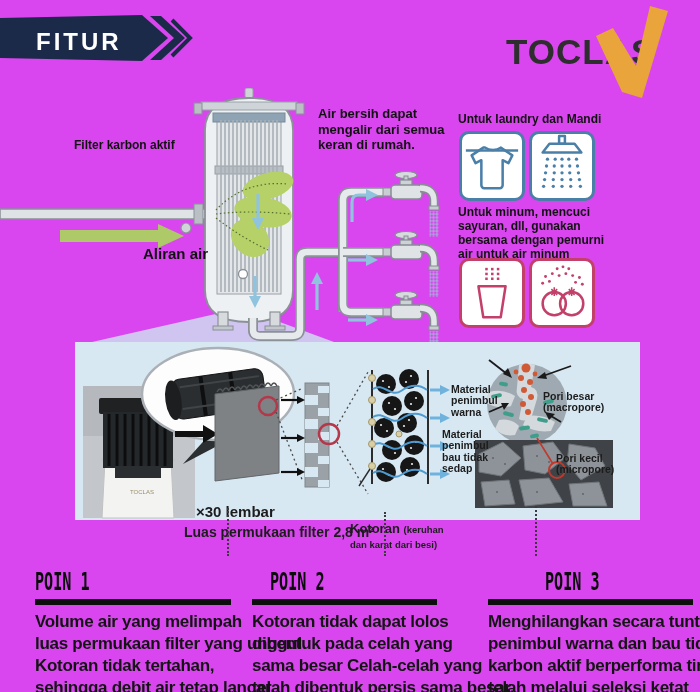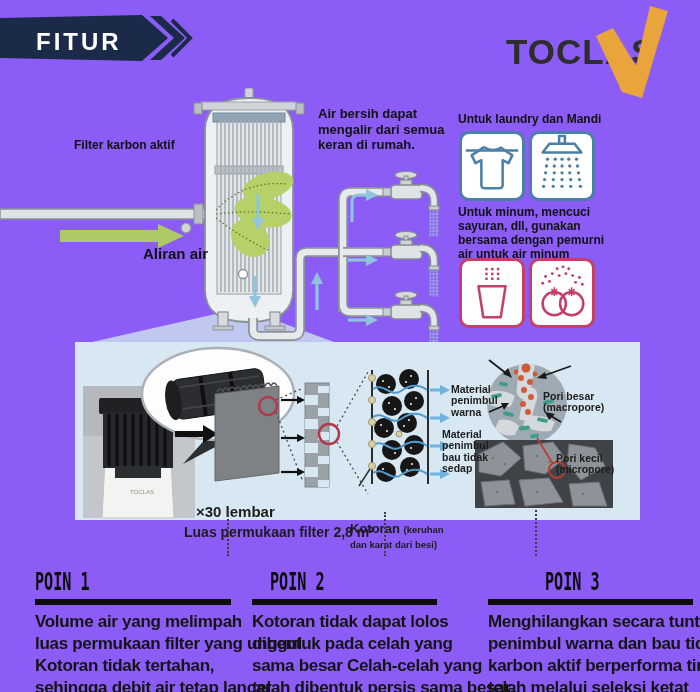--- a/index.html
+++ b/index.html
@@ -1,16 +1,16 @@
 <!DOCTYPE html>
 <html><head>
 <meta charset="utf-8">
 <style>
   html,body{margin:0;padding:0;background:#fff;}
-  .stage{position:relative;width:700px;height:692px;background:#8b5cf6;overflow:hidden;
+  .stage{position:relative;width:700px;height:692px;background:#d946ef;overflow:hidden;
          font-family:"Liberation Sans",sans-serif;color:#111;}
   .abs{position:absolute;}
   .pre{white-space:pre-line;}
   
   .fitur-wrap{left:0;top:8;width:220px;height:60px;}
   .fitur-label{left:36px;top:20px;font-size:24px;font-weight:700;color:#fff;letter-spacing:3px;}
   .brand{left:498px;top:6px;width:200px;height:92px;}
   .brand-text{left:8px;top:26px;font-size:35px;font-weight:700;color:#2e2e2e;letter-spacing:1px;
               font-family:"Liberation Sans",sans-serif;}
   

